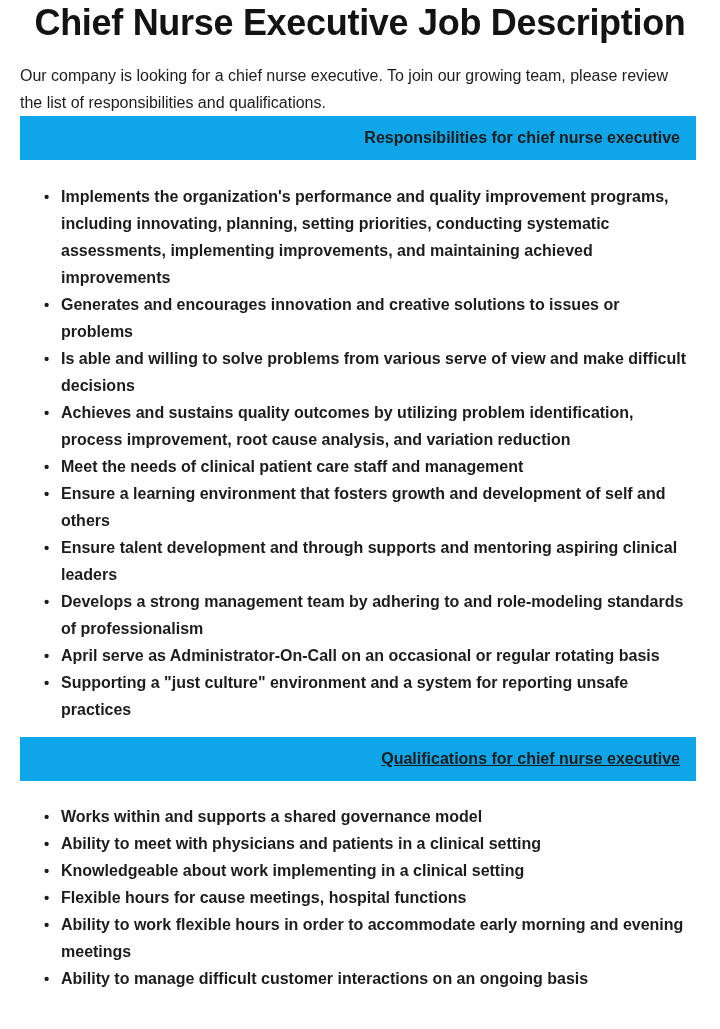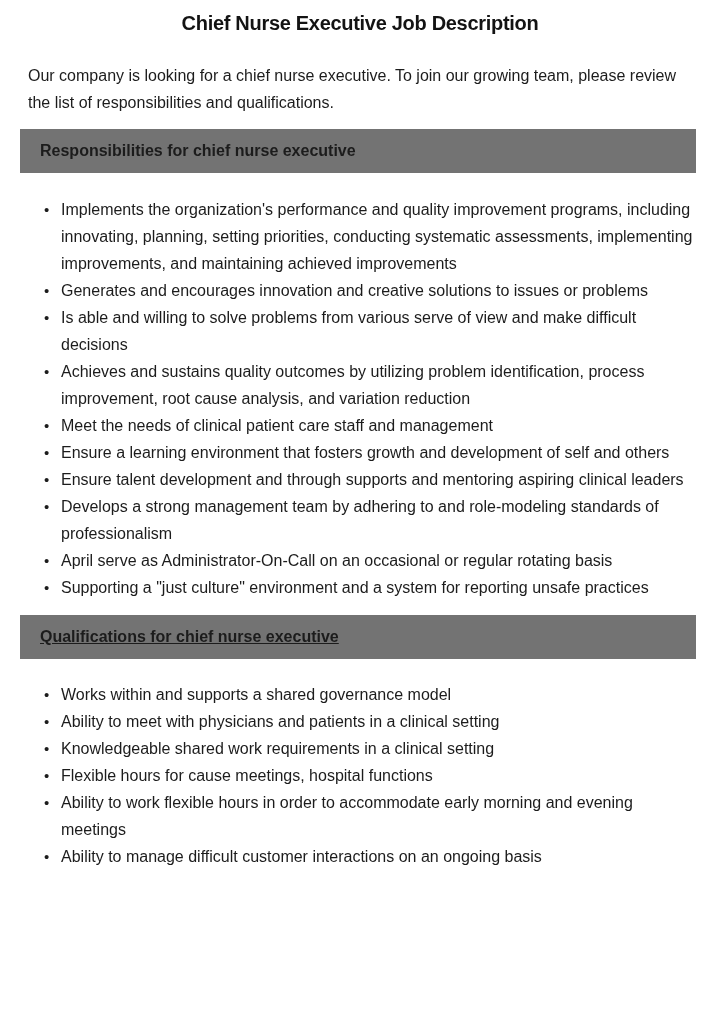--- a/index.html
+++ b/index.html
@@ -10,53 +10,55 @@
   }
   body {
     width: 720px;
     min-height: 1029px;
     font-family: "Liberation Sans", sans-serif;
     color: #1c1c1c;
     -webkit-font-smoothing: antialiased;
   }
   .page-title {
     margin: 6px 10px 0 10px;
-    font-size: 20px;
+    font-size: 36px;
     line-height: 34px;
     font-weight: 700;
     text-align: center;
     letter-spacing: -0.3px;
     color: #131313;
   }
   .intro {
-    margin: 22px 26px 0 28px;
+    margin: 22px 26px 0 20px;
     font-size: 16px;
     line-height: 27px;
     color: #1c1c1c;
   }
   .section-heading {
-    margin: 13px 24px 0 20px;
-    background: #737373;
+    margin: 0 24px 0 20px;
+    background: #0ea5e9;
     padding: 12px 16px 12px 20px;
     font-size: 16px;
     line-height: 20px;
     font-weight: 700;
     color: #1c1c1c;
+    text-align: right;
   }
   .section-heading.second {
     margin-top: 14px;
     text-decoration: underline;
   }
   ul.bullet-list {
     list-style: none;
     margin: 23px 26px 0 20px;
     padding: 0 0 0 41px;
     font-size: 16px;
     line-height: 27px;
     color: #1c1c1c;
+    font-weight: bold;
   }
   ul.bullet-list.second {
     margin-top: 22px;
     margin-bottom: 37px;
   }
   ul.bullet-list li {
     position: relative;
   }
   ul.bullet-list li::before {
     content: "\2022";
@@ -90,19 +92,19 @@
     <li>Develops a strong management team by adhering to and role-modeling standards of professionalism</li>
     <li>April serve as Administrator-On-Call on an occasional or regular rotating basis</li>
     <li>Supporting a "just culture" environment and a system for reporting unsafe practices</li>
   </ul>
 
   <div class="section-heading second">Qualifications for chief nurse executive</div>
 
   <ul class="bullet-list second">
     <li>Works within and supports a shared governance model</li>
     <li>Ability to meet with physicians and patients in a clinical setting</li>
-    <li>Knowledgeable shared work requirements in a clinical setting</li>
+    <li>Knowledgeable about work implementing in a clinical setting</li>
     <li>Flexible hours for cause meetings, hospital functions</li>
     <li>Ability to work flexible hours in order to accommodate early morning and evening meetings</li>
     <li>Ability to manage difficult customer interactions on an ongoing basis</li>
   </ul>
 
 </div>
 
 </body></html>

